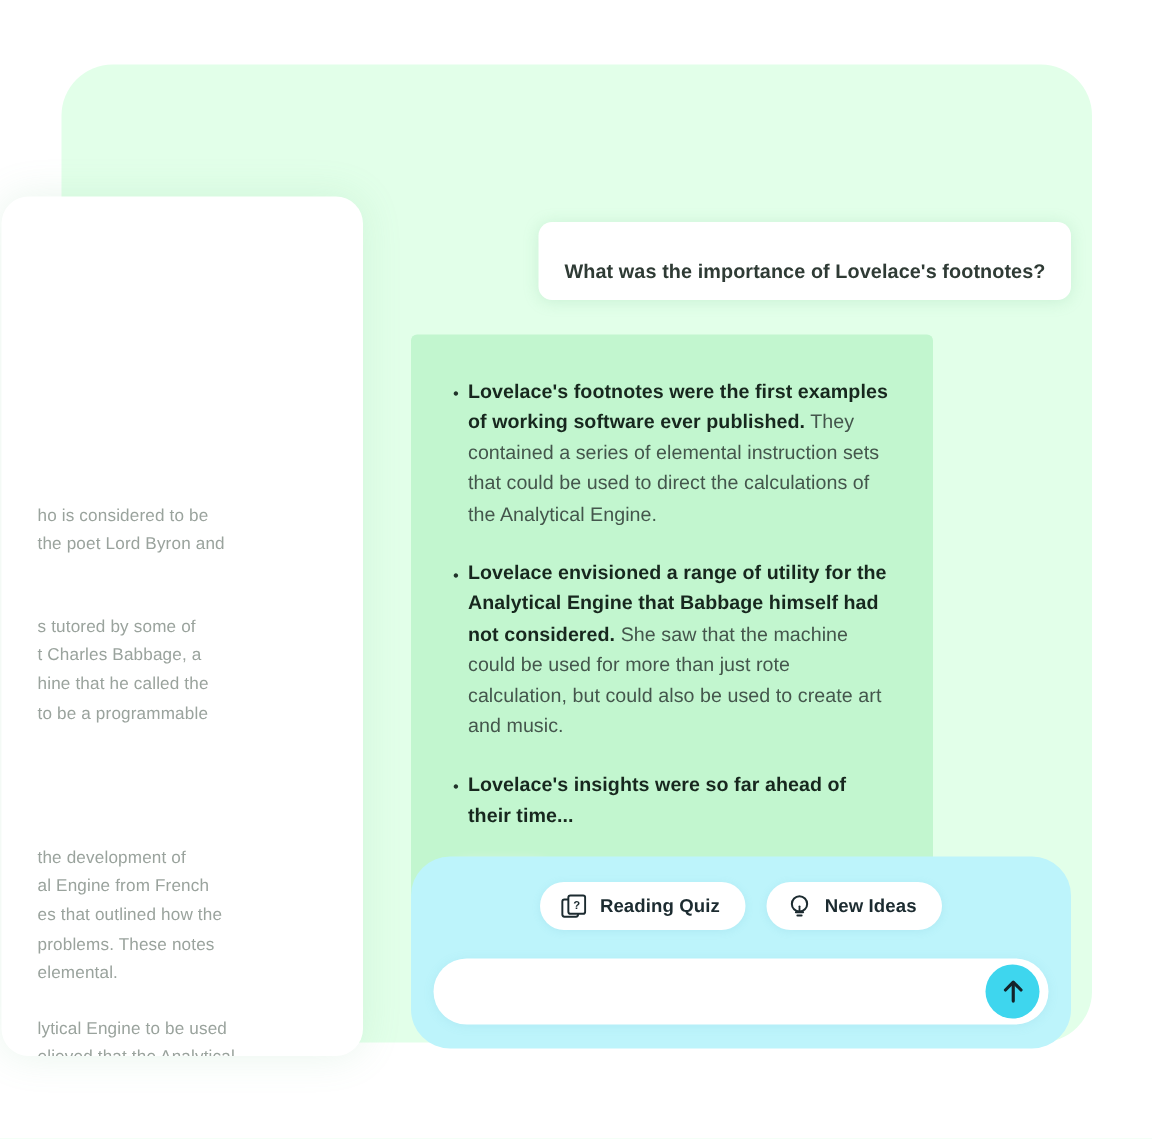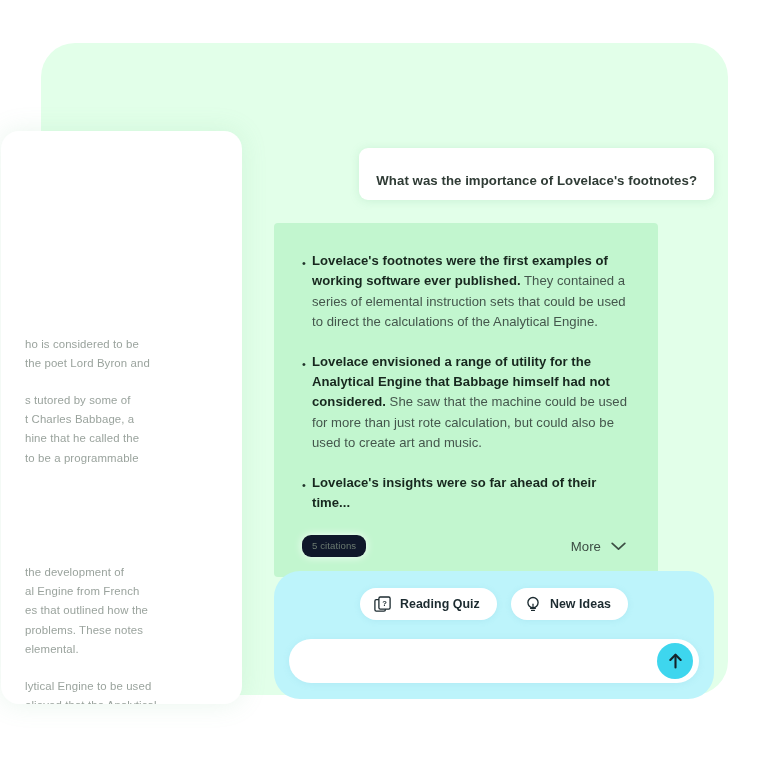--- a/index.html
+++ b/index.html
@@ -60,21 +60,21 @@
     width: 230px;
     color: #9aa39d;
     font-size: 11.4px;
     line-height: 19.2px;
     letter-spacing: 0.01em;
     white-space: nowrap;
   }
   .doc-line { display: block; }
 
   #doc-p1 { top: 204px; }
-  #doc-p2 { top: 260px; }
+  #doc-p2 { top: 278px; }
   #doc-p3 { top: 432px; }
   #doc-p4 { top: 546px; }
 
   
   #conversation {
     position: absolute;
     left: 233px;
     top: 105px;
     width: 440px;
   }
@@ -96,21 +96,21 @@
     border-radius: 9px;
     box-shadow: 0 1px 10px rgba(120, 190, 145, 0.22);
     white-space: nowrap;
   }
 
   
   #answer-card {
     background: #c2f6cf;
     border-radius: 4px;
     padding: 28px 28px 18px 28px;
-    width: 384px;
+    width: 348px;
     box-sizing: border-box;
     margin-left: 0;
   }
   .bullet-item {
     display: flex;
     align-items: flex-start;
     margin-bottom: 19px;
   }
   .bullet-item:last-of-type { margin-bottom: 0; }
   .bullet-dot {

